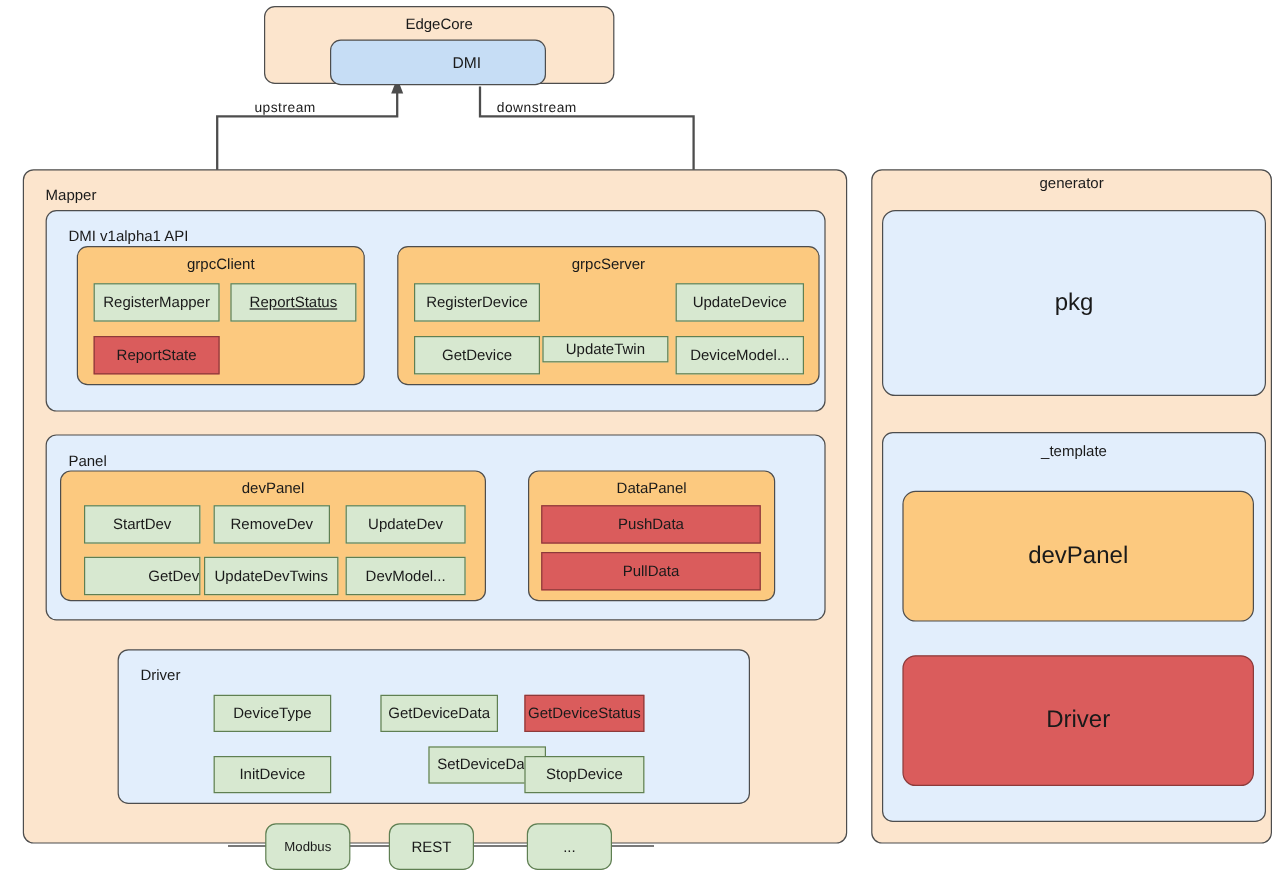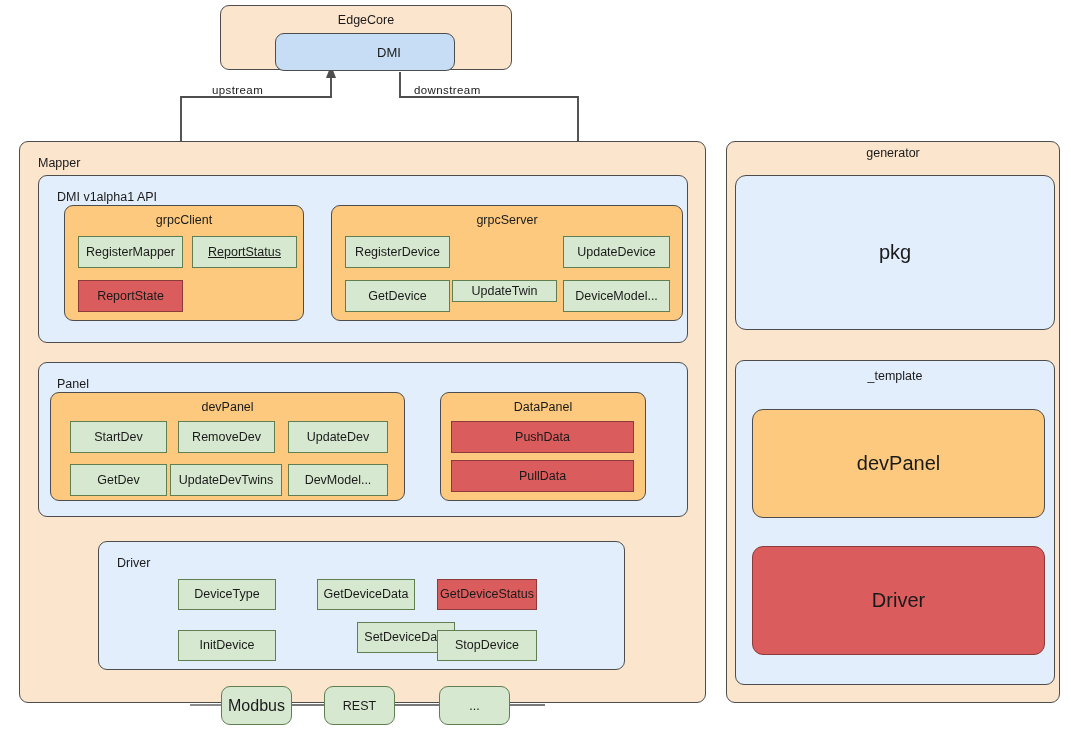--- a/index.html
+++ b/index.html
@@ -185,21 +185,21 @@
   </div>
   <div class="node leaf fill-green" style="left:70px; top:421px; width:97px; height:32px;">
     <span class="node-label">StartDev</span>
   </div>
   <div class="node leaf fill-green" style="left:178px; top:421px; width:97px; height:32px;">
     <span class="node-label">RemoveDev</span>
   </div>
   <div class="node leaf fill-green" style="left:288px; top:421px; width:100px; height:32px;">
     <span class="node-label">UpdateDev</span>
   </div>
-  <div class="node leaf fill-green" style="left:70px; top:464px; width:97px; height:32px;">
+  <div class="node leaf fill-green" style="left:70px; top:464px; width:97px; height:32px;justify-content:flex-end;">
     <span class="node-label">GetDev</span>
   </div>
   <div class="node leaf fill-green" style="left:170px; top:464px; width:112px; height:32px;">
     <span class="node-label">UpdateDevTwins</span>
   </div>
   <div class="node leaf fill-green" style="left:288px; top:464px; width:100px; height:32px;">
     <span class="node-label">DevModel...</span>
   </div>
 
   <div class="node group fill-orange" style="left:440px; top:392px; width:206px; height:109px;">
@@ -228,21 +228,21 @@
     <span class="node-label">InitDevice</span>
   </div>
   <div class="node leaf fill-green" style="left:317px; top:622px; width:98px; height:31px;margin-left:40px;">
     <span class="node-label">SetDeviceData</span>
   </div>
   <div class="node leaf fill-green" style="left:437px; top:630px; width:100px; height:31px;">
     <span class="node-label">StopDevice</span>
   </div>
 
   <div class="node fill-green rounded-sm" style="left:221px; top:686px; width:71px; height:39px; align-items:center;">
-    <span class="node-label" style="font-size:16px;">Modbus</span>
+    <span class="node-label" style="font-size:11px;">Modbus</span>
   </div>
   <div class="node fill-green rounded-sm" style="left:324px; top:686px; width:71px; height:39px; align-items:center;">
     <span class="node-label" style="font-size:12.5px;">REST</span>
   </div>
   <div class="node fill-green rounded-sm" style="left:439px; top:686px; width:71px; height:39px; align-items:center;">
     <span class="node-label" style="font-size:12.5px;">...</span>
   </div>
 
   <div class="node group fill-peach" style="left:726px; top:141px; width:334px; height:562px;">
     <span class="node-label med" style="padding-top:4px;">generator</span>

